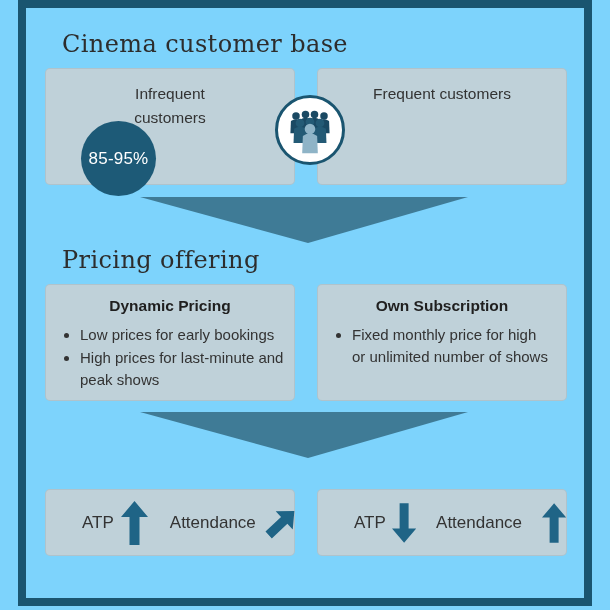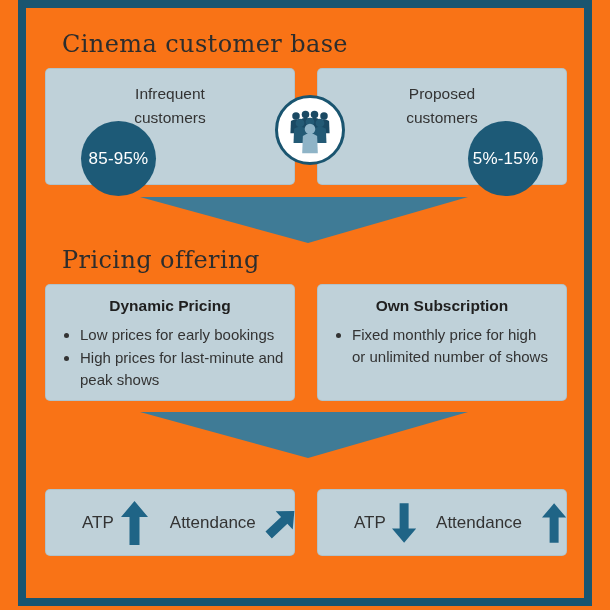--- a/index.html
+++ b/index.html
@@ -13,21 +13,21 @@
     --badge-text:#ffffff;
     --people-dark:#1a4963;
     --people-mid:#235a75;
     --people-light:#8fb4c7;
   }
   *{margin:0;padding:0;box-sizing:border-box;}
   html,body{background:#ffffff;}
   .canvas{
     position:relative;
     width:610px;height:610px;
-    background:#f97316;
+    background:#7dd3fc;
     font-family:"Liberation Sans",sans-serif;
     overflow:hidden;
   }
   .frame{
     position:absolute;
     left:18px;right:18px;top:0;bottom:4px;
     border:8px solid var(--frame);
     pointer-events:none;
   }
   .section-title{
@@ -121,22 +121,21 @@
   <div class="frame"></div>
 
   <div class="section-title" id="title-customer-base">Cinema customer base</div>
 
   <div class="panel left row1">
     <div class="cb-label">Infrequent customers</div>
     <div class="badge" id="badge-infrequent">85-95%</div>
   </div>
 
   <div class="panel right row1">
-    <div class="cb-label">Proposed customers</div>
-    <div class="badge" id="badge-frequent">5%-15%</div>
+    <div class="cb-label">Frequent customers</div>
   </div>
 
   <div class="center-icon">
     <svg width="72" height="72" viewBox="0 0 72 72">
       <circle cx="36" cy="36" r="33.5" fill="#ffffff" style="stroke:var(--frame)" stroke-width="3"></circle>
 
       <g style="fill:var(--people-dark)">
         <g transform="translate(22,22) scale(0.82)">
             <circle cx="0" cy="0" r="4.6"></circle>
             <path d="M-6.2,6 Q0,2 6.2,6 L6.8,21 L-6.8,21 Z"></path>

